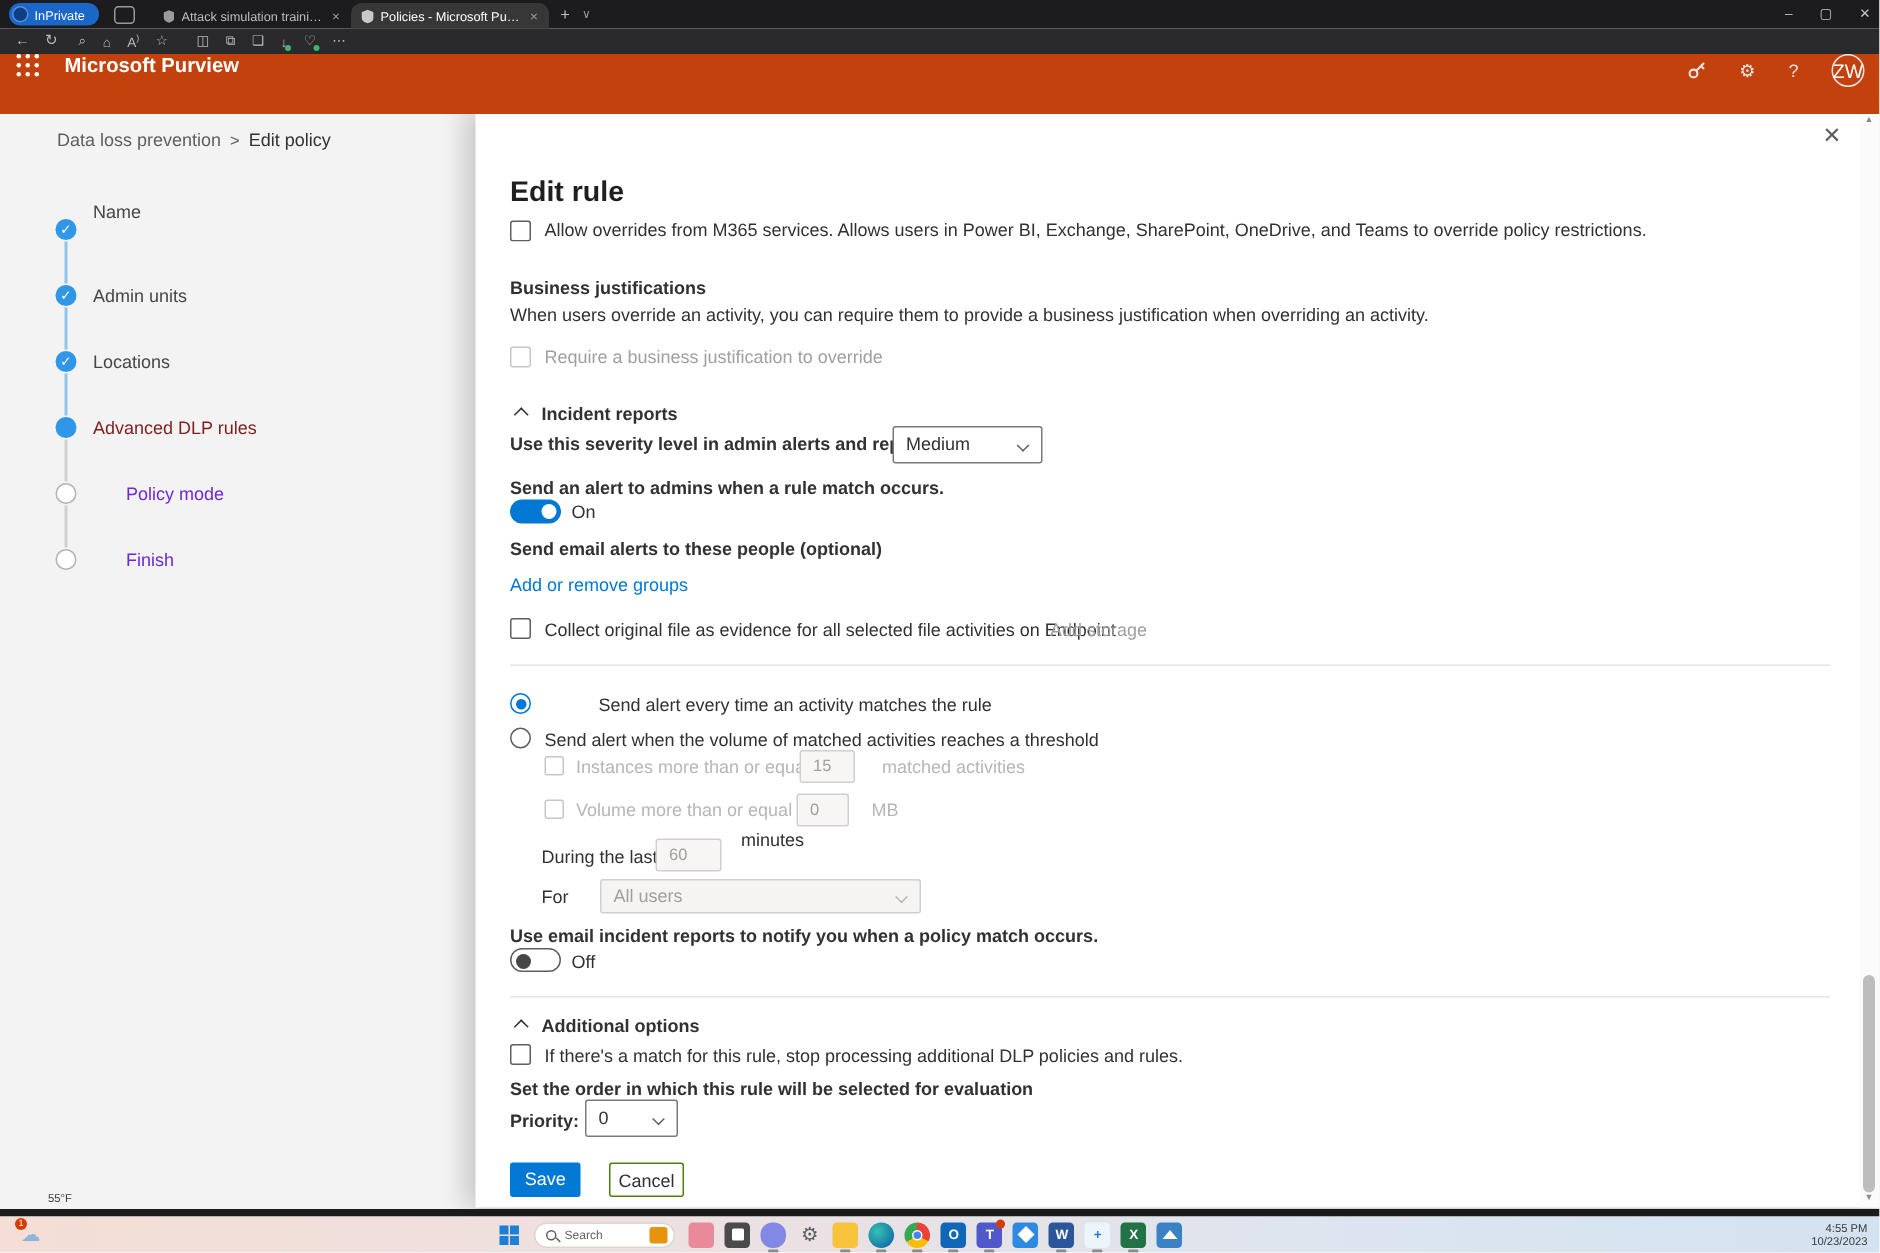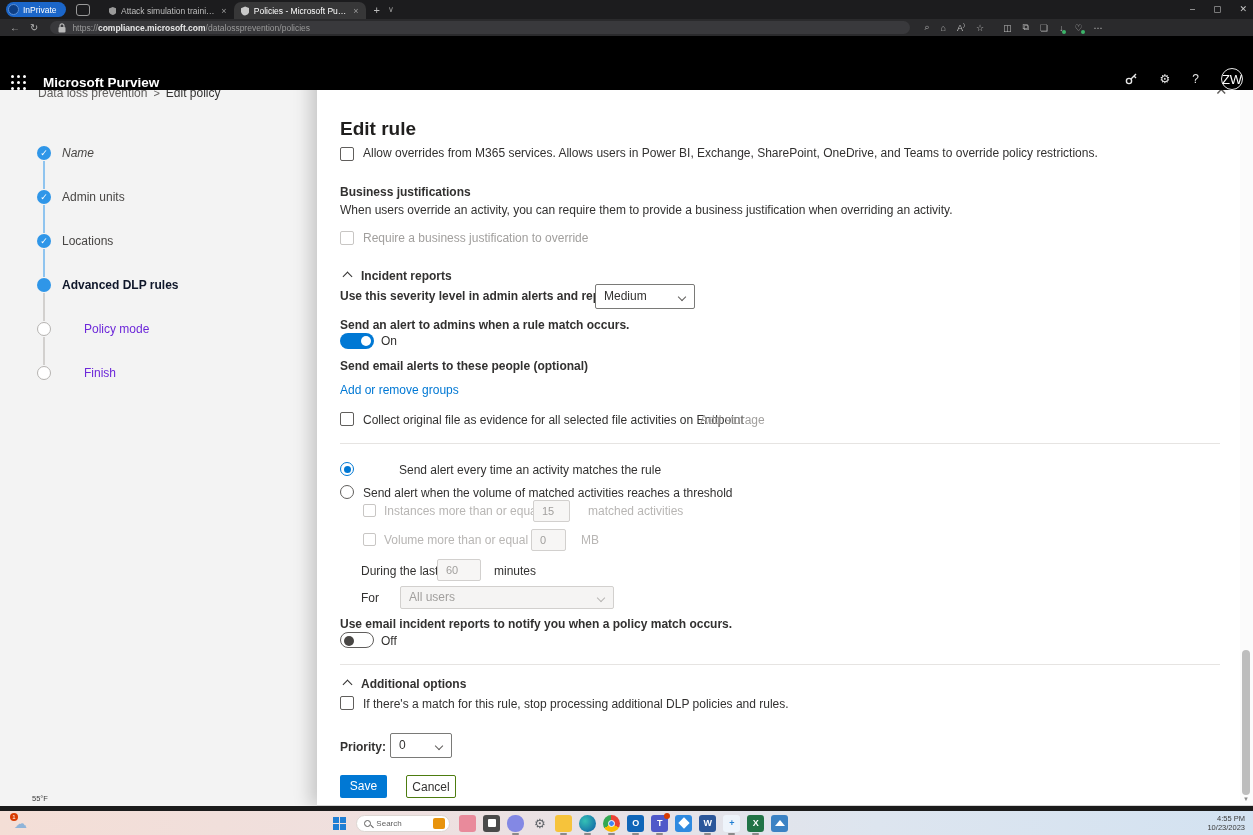--- a/index.html
+++ b/index.html
@@ -22,40 +22,40 @@
   .addressrow { position:absolute; left:0; top:19px; width:1253px; height:17px; background:#2a2a2c; display:flex; align-items:center; }
   .nav-ico { color:#b9b9b9; font-size:10px; margin-left:10px; }
   .url-field { display:flex; align-items:center; margin-left:12px; background:#39393c; border-radius:7px; height:13px; width:860px; padding:0 8px; font-size:8.5px; }
   .url-scheme,.url-path { color:#9a9a9a; }
   .url-domain { color:#e8e8e8; font-weight:bold; }
   .addr-icons { display:flex; align-items:center; gap:11px; margin-left:14px; color:#b9b9b9; font-size:9px; }
   .dl-dot { position:relative; }
   .dl-dot::after { content:""; position:absolute; right:-2px; bottom:-1px; width:4px; height:4px; border-radius:50%; background:#3db56a; }
 
   
-  .app-header { position:absolute; left:0; top:36px; width:1253px; height:54px; background:#000000; display:flex; align-items:flex-end; z-index:5; }
+  .app-header { position:absolute; left:0; top:36px; width:1253px; height:40px; background:#c2410c; display:flex; align-items:flex-start; z-index:5; }
   .waffle { display:grid; grid-template-columns:repeat(3,3px); grid-gap:3px; margin-left:11px; }
   .waffle i { width:3px; height:3px; background:#fff; border-radius:50%; }
   .app-title { color:#fff; font-size:13.5px; font-weight:600; margin-left:17px; }
   .hdr-right { position:absolute; right:10px; display:flex; align-items:center; gap:22px; color:#e6e6e6; }
   .hdr-ico { font-size:12px; }
   .avatar { width:22px; height:22px; border-radius:50%; border:1.5px solid #e6e6e6; color:#fff; font-size:13px; display:flex; align-items:center; justify-content:center; }
 
   
   .page-left { position:absolute; left:0; top:72px; width:317px; height:738px; background:#f3f3f3; }
   .breadcrumb { position:absolute; left:38px; top:14px; font-size:12px; color:#605e5c; }
   .breadcrumb .sep { margin:0 6px; color:#605e5c; font-size:11px; }
   .breadcrumb .cur { color:#323130; }
   .wizard { position:absolute; left:0; top:0; }
   .w-circle { position:absolute; left:37px; width:14px; height:14px; border-radius:50%; }
   .w-circle.complete { background:#2f96e8; color:#fff; font-size:9px; line-height:14px; text-align:center; }
   .w-circle.current { background:#2f96e8; }
   .w-circle.upcoming { background:#fff; border:1.5px solid #b5b3b1; }
   .w-label { position:absolute; left:62px; font-size:12px; color:#484644; line-height:14px; white-space:nowrap; }
-  .w-label.current { font-weight:bold; color:#0f172a; }
+  .w-label.current { font-weight:normal; color:#7f1d1d; }
   .w-label.upcoming { color:#6d28d9;margin-left:22px; }
   .w-seg { position:absolute; left:43px; width:2px; height:28px; }
   .w-seg.done { background:#8fc4ef; }
   .w-seg.todo { background:#d2d0ce; }
 
   
   .panel { position:absolute; left:317px; top:72px; width:936px; height:734px; background:#fff; box-shadow:-7px 0 16px rgba(0,0,0,0.18); border-bottom:1px solid #d6d6d6; }
   .panel * { position:absolute; }
   .close-x { left:898px; top:9px; font-size:15px; color:#605e5c; }
   .p-title { left:23px; top:46px; font-size:19px; font-weight:bold; color:#201f1e; white-space:nowrap; }
@@ -141,29 +141,20 @@
   <div class="win-controls">
     <span>–</span>
     <span>▢</span>
     <span>✕</span>
   </div>
 </div>
 
 <div class="addressrow">
   <span class="nav-ico">←</span>
   <span class="nav-ico">↻</span>
-  <div class="url-field">
-    <svg width="8" height="10" viewBox="0 0 8 10" style="margin-right:6px;">
-        <rect x="0.5" y="4" width="7" height="5.5" rx="1" fill="#b9b9b9"></rect>
-        <path d="M2 4 V2.8 C2 1.6 2.9 0.8 4 0.8 C5.1 0.8 6 1.6 6 2.8 V4" stroke="#b9b9b9" stroke-width="1.2" fill="none"></path>
-      </svg>
-    <span class="url-scheme">https://</span>
-      <span class="url-domain">compliance.microsoft.com</span>
-      <span class="url-path">/datalossprevention/policies</span>
-  </div>
   <div class="addr-icons">
     <span>⌕</span>
     <span>⌂</span>
     <span>A<sup style="font-size:6px">)</sup></span>
     <span>☆</span>
     <span style="margin-left:8px">◫</span>
     <span>⧉</span>
     <span>❏</span>
     <span class="dl-dot">↓</span>
     <span class="dl-dot">♡</span>
@@ -194,21 +185,21 @@
     <div class="avatar">ZW</div>
   </div>
 </div>
 
 <div class="page-left">
   <div class="breadcrumb">
     <span>Data loss prevention</span><span class="sep">&gt;</span><span class="cur">Edit policy</span>
   </div>
   <div class="wizard">
     <div class="w-circle complete" style="top:74px;">✓</div>
-    <div class="w-label" style="top:74px;font-style:italic;">Name</div>
+    <div class="w-label" style="top:62px;">Name</div>
     <div class="w-seg done" style="top:89px;"></div>
     <div class="w-circle complete" style="top:118px;">✓</div>
     <div class="w-label" style="top:118px;">Admin units</div>
     <div class="w-seg done" style="top:133px;"></div>
     <div class="w-circle complete" style="top:162px;">✓</div>
     <div class="w-label" style="top:162px;">Locations</div>
     <div class="w-seg done" style="top:177px;"></div>
     <div class="w-circle current" style="top:206px;"></div>
     <div class="w-label current" style="top:206px;">Advanced DLP rules</div>
     <div class="w-seg todo" style="top:221px;"></div>
@@ -266,40 +257,41 @@
   <div class="inputbox" style="left:216px; top:428px; width:37px;">15</div>
   <div class="lbl dis2" style="left:271px; top:432px;">matched activities</div>
 
   <span class="cb dis" style="left:46px; top:461px; width:13px; height:13px;"></span>
   <div class="lbl dis2" style="left:67px; top:461px;">Volume more than or equal to</div>
   <div class="inputbox" style="left:214px; top:457px; width:35px;">0</div>
   <div class="lbl dis2" style="left:264px; top:461px;">MB</div>
 
   <div class="lbl" style="left:44px; top:492px;">During the last</div>
   <div class="inputbox" style="left:120px; top:487px; width:44px;">60</div>
-  <div class="lbl" style="left:177px; top:492px;">minutes</div>
+  <div class="lbl" style="left:177px; top:481px;">minutes</div>
 
   <div class="lbl" style="left:44px; top:519px;">For</div>
   <div class="ddl dis" style="left:83px; top:514px; width:214px; height:23px; line-height:21px;">
     <span style="position:static;">All users</span>
     <span class="dd-chev" style="top:8px;"></span>
   </div>
 
   <div class="lbl sb" style="left:23px; top:545px;">Use email incident reports to notify you when a policy match occurs.</div>
   <span class="toggle off" style="left:23px; top:560px;"></span>
   <div class="lbl" style="left:64px; top:562px;">Off</div>
 
   <div class="divider" style="top:592px;"></div>
 
   <span class="chev-up" style="left:27px; top:609px;"></span>
   <div class="lbl b" style="left:44px; top:605px;">Additional options</div>
 
   <span class="cb" style="left:23px; top:624px;"></span>
   <div class="lbl" style="left:46px; top:625px;">If there's a match for this rule, stop processing additional DLP policies and rules.</div>
 
+  <div class="lbl sb" style="left:23px; top:647px;">Set the order in which this rule will be selected for evaluation</div>
   <div class="lbl b" style="left:23px; top:668px;">Priority:</div>
   <div class="ddl" style="left:73px; top:661px; width:62px;">
     <span style="position:static;">0</span>
     <span class="dd-chev"></span>
   </div>
 
   <div class="btn primary" style="left:23px; top:703px; width:47px;">Save</div>
   <div class="btn secondary" style="left:89px; top:703px; width:50px;">Cancel</div>
 
   <div class="p-scroll">

